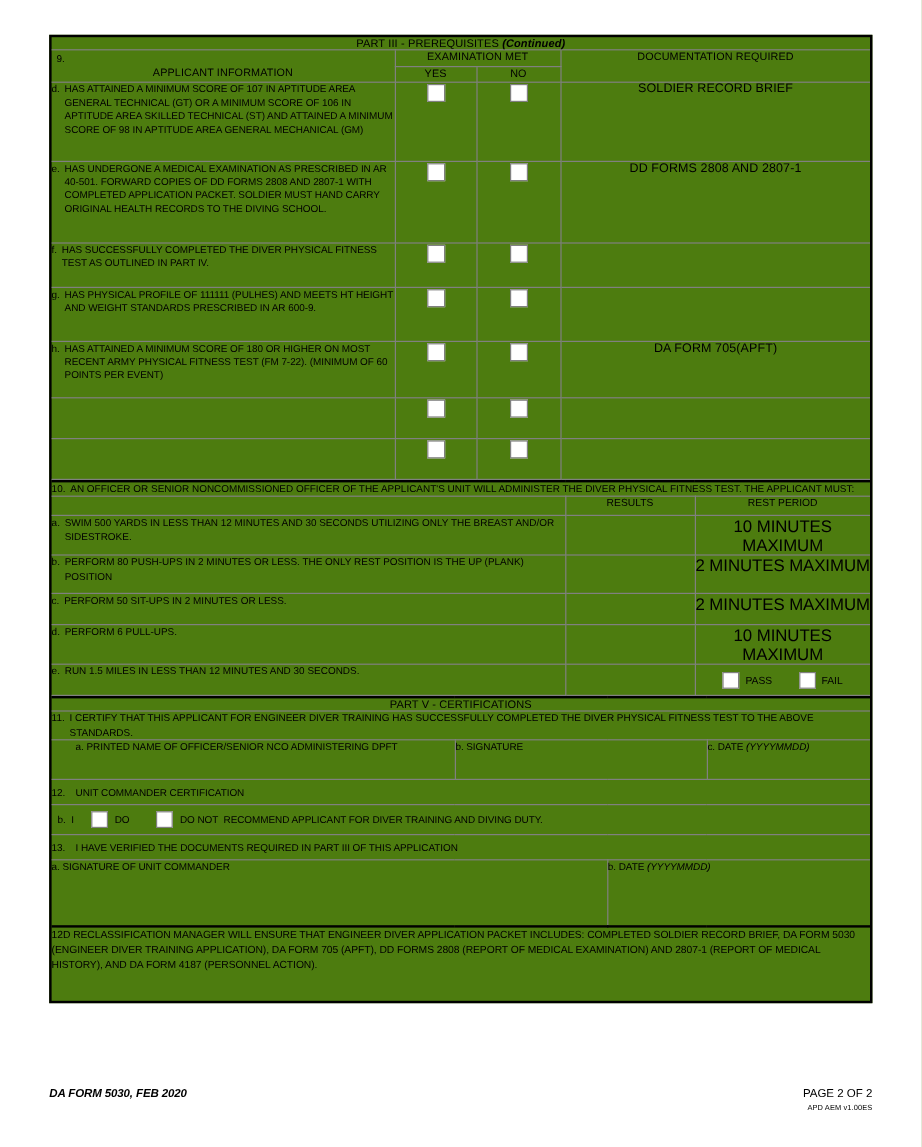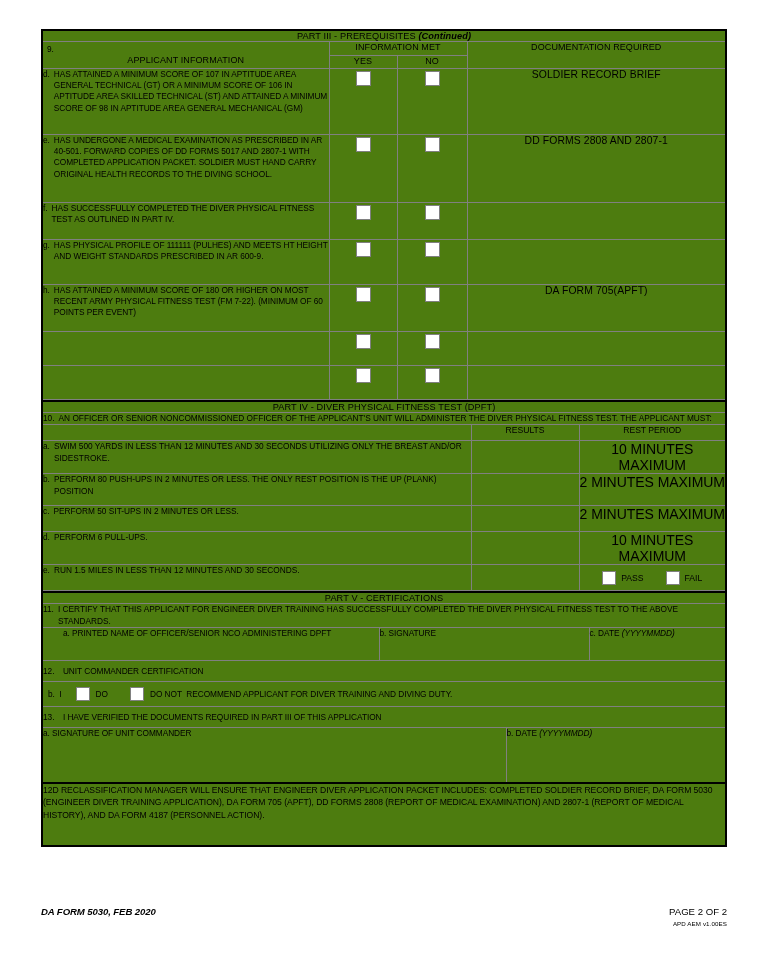--- a/index.html
+++ b/index.html
@@ -219,21 +219,21 @@
         <td colspan="4" class="band" style="border-top:none;border-left:none;border-right:none;">
           <span>PART III - PREREQUISITES</span>
           <span class="cont">(Continued)</span>
         </td>
       </tr>
       <tr>
         <td rowspan="2" style="border-left:none;">
           <div style="font-size:8.3px;padding:2px 0 0 4px;">9.</div>
           <div class="hdr" style="padding-top:1px;">APPLICANT INFORMATION</div>
         </td>
-        <td colspan="2" class="hdr">INFORMATION MET</td>
+        <td colspan="2" class="hdr">EXAMINATION MET</td>
         <td rowspan="2" class="hdr" style="border-right:none;">DOCUMENTATION REQUIRED</td>
       </tr>
       <tr>
         <td class="hdr">YES</td>
         <td class="hdr">NO</td>
       </tr>
 
       <tr style="height:66px;">
         <td class="cell-txt" style="border-left:none;">
           <div class="itemrow">
@@ -243,21 +243,21 @@
         </td>
         <td class="cbox-cell"><span class="cbox"></span></td>
         <td class="cbox-cell"><span class="cbox"></span></td>
         <td class="doc-txt" style="border-right:none;">SOLDIER RECORD BRIEF</td>
       </tr>
 
       <tr style="height:68px;">
         <td class="cell-txt" style="border-left:none;">
           <div class="itemrow">
             <span class="lbl">e.</span>
-            <span class="bdy">HAS UNDERGONE A MEDICAL EXAMINATION AS PRESCRIBED IN AR 40-501.  FORWARD COPIES OF DD FORMS 5017 AND 2807-1 WITH COMPLETED APPLICATION PACKET.  SOLDIER MUST HAND CARRY ORIGINAL HEALTH RECORDS TO THE DIVING SCHOOL.</span>
+            <span class="bdy">HAS UNDERGONE A MEDICAL EXAMINATION AS PRESCRIBED IN AR 40-501.  FORWARD COPIES OF DD FORMS 2808 AND 2807-1 WITH COMPLETED APPLICATION PACKET.  SOLDIER MUST HAND CARRY ORIGINAL HEALTH RECORDS TO THE DIVING SCHOOL.</span>
           </div>
         </td>
         <td class="cbox-cell"><span class="cbox"></span></td>
         <td class="cbox-cell"><span class="cbox"></span></td>
         <td class="doc-txt" style="border-right:none;">DD FORMS 2808 AND 2807-1</td>
       </tr>
 
       <tr style="height:37px;">
         <td class="cell-txt" style="border-left:none;">
           <div class="itemrow">
@@ -310,23 +310,20 @@
     </tbody>
       </table>
 
     <table class="grid" style="border-top:2px solid #000;">
       <colgroup>
         <col style="width:428px">
         <col style="width:108px">
         <col style="width:146px">
       </colgroup>
       <tbody>
-          <tr>
-        <td colspan="3" class="band" style="border-top:none;border-left:none;border-right:none;">PART IV - DIVER PHYSICAL FITNESS TEST (DPFT)</td>
-      </tr>
       <tr>
         <td colspan="3" class="p4-q" style="border-left:none;border-right:none;">
           <div class="itemrow">
             <span class="lbl">10.</span>
             <span class="bdy">AN OFFICER OR SENIOR NONCOMMISSIONED OFFICER OF THE APPLICANT'S UNIT WILL ADMINISTER THE DIVER PHYSICAL FITNESS TEST.  THE APPLICANT MUST:</span>
           </div>
         </td>
       </tr>
       <tr style="height:16px;">
         <td style="border-left:none;"></td>

